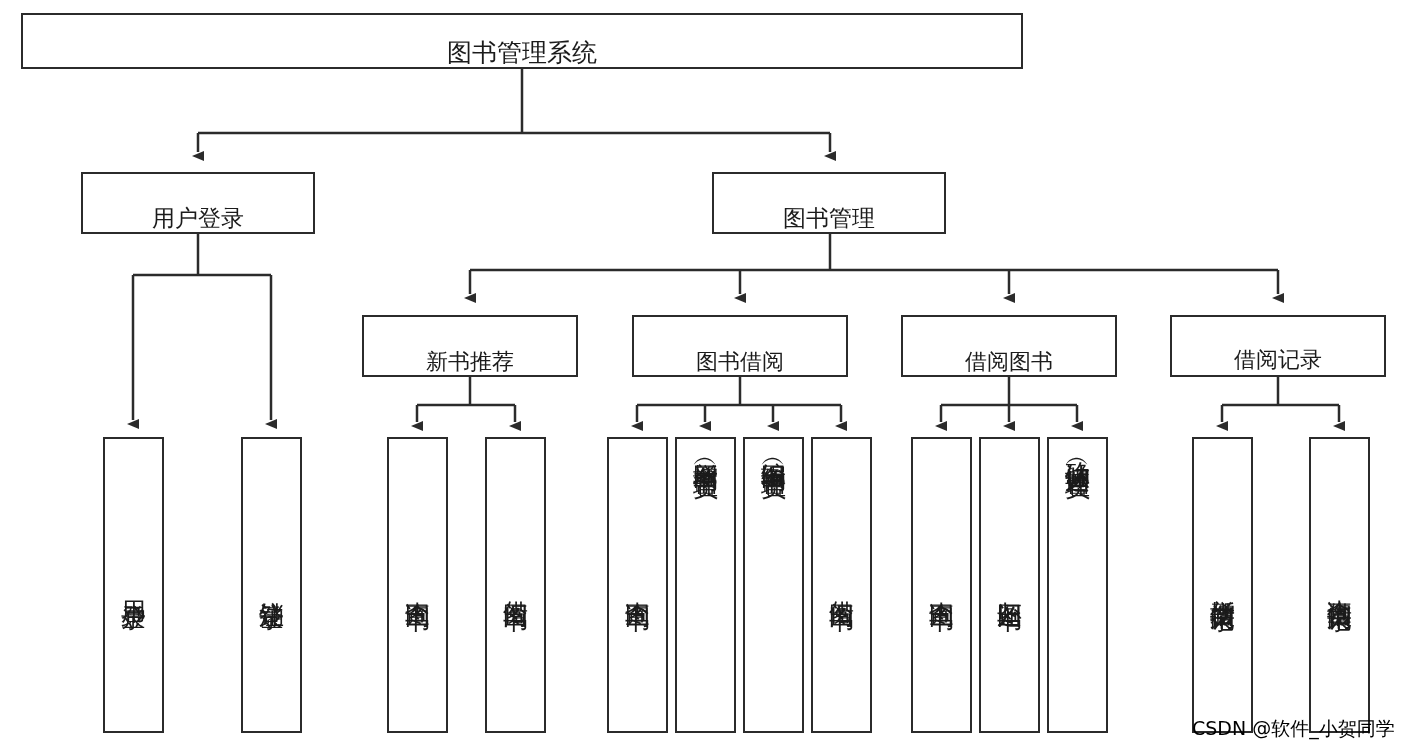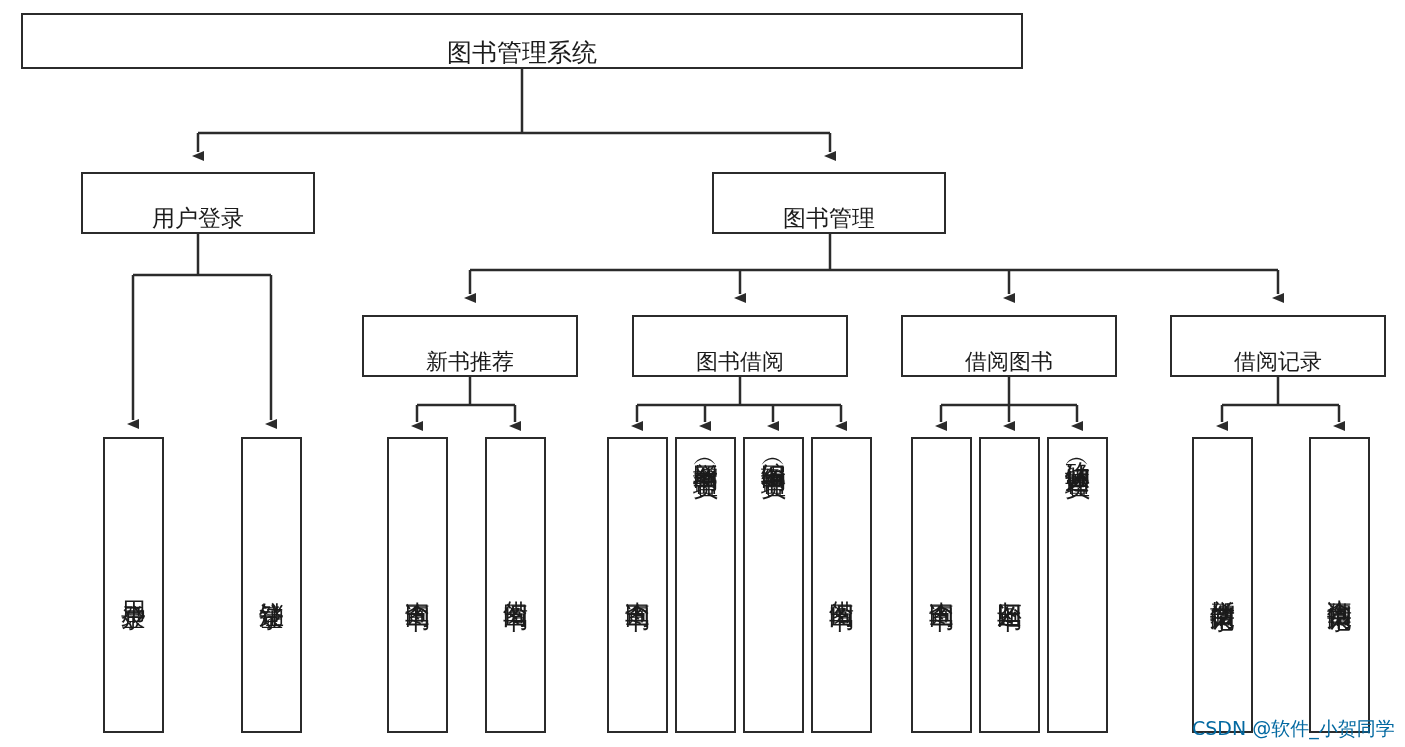--- a/index.html
+++ b/index.html
@@ -61,21 +61,21 @@
     letter-spacing: 2px;
     line-height: 1;
     white-space: nowrap;
   }
   
   .node.v.top-aligned {
     align-items: flex-start;
   }
   .watermark {
     position: absolute;
-    color: #0369a1;
+    color: #000000;
     font-size: 19px;
     white-space: nowrap;
     font-family: "DejaVu Sans", "Liberation Sans", sans-serif;
   }
 </style>
 </head>
 <body>
 
 <div id="canvas">
 
@@ -146,21 +146,21 @@
   </div>
 
   <div class="node h lvl2" style="left:632px; top:315px; width:216px; height:62px;">
     <span class="node-label">图书借阅</span>
   </div>
 
   <div class="node h lvl2" style="left:901px; top:315px; width:216px; height:62px;">
     <span class="node-label">借阅图书</span>
   </div>
 
-  <div class="node h lvl2" style="left:1170px; top:315px; width:216px; height:62px;">
+  <div class="node h lvl2" style="left:1170px; top:315px; width:216px; height:62px;font-family:Liberation Mono, monospace;">
     <span class="node-label">借阅记录</span>
   </div>
 
   <div class="node v" style="left:103px; top:437px; width:61px; height:296px;">
     <span class="node-label">用户登录</span>
   </div>
 
   <div class="node v" style="left:241px; top:437px; width:61px; height:296px;">
     <span class="node-label">注销登录</span>
   </div>

